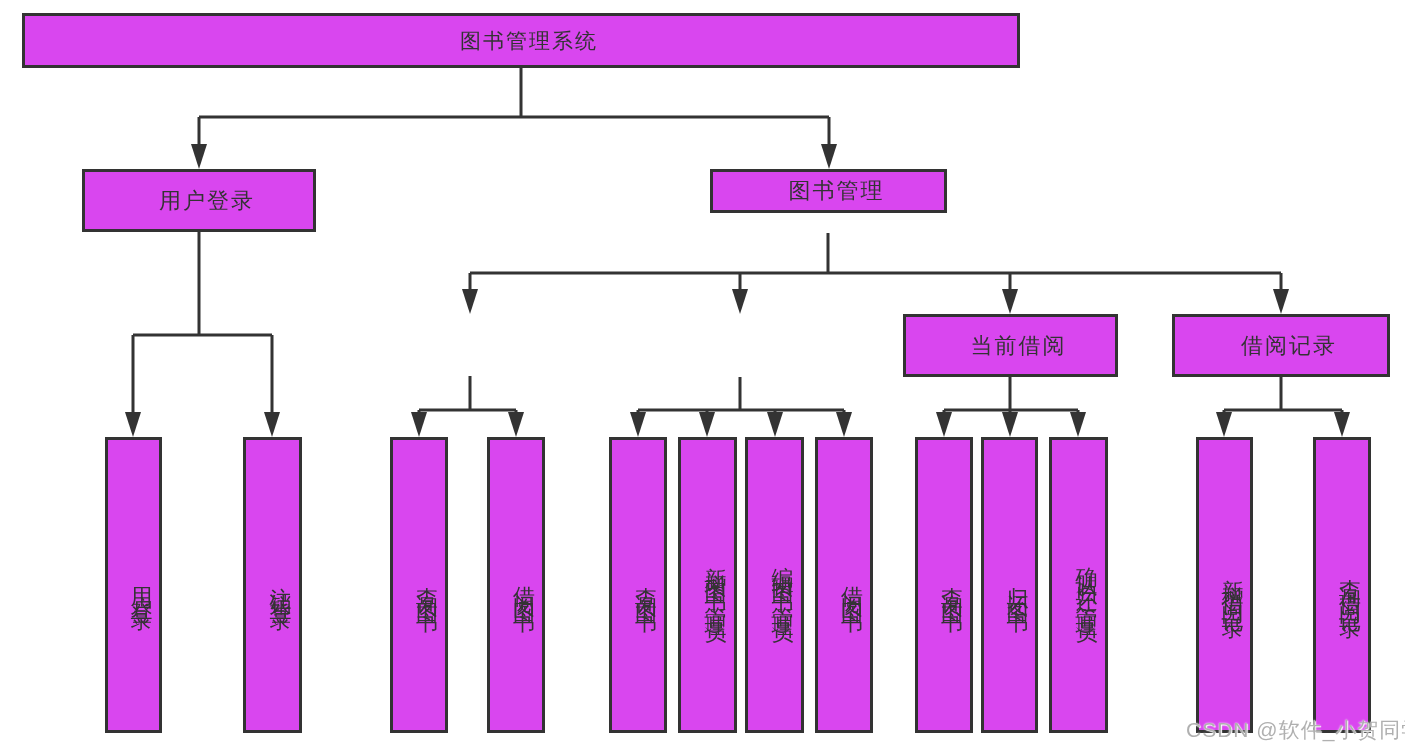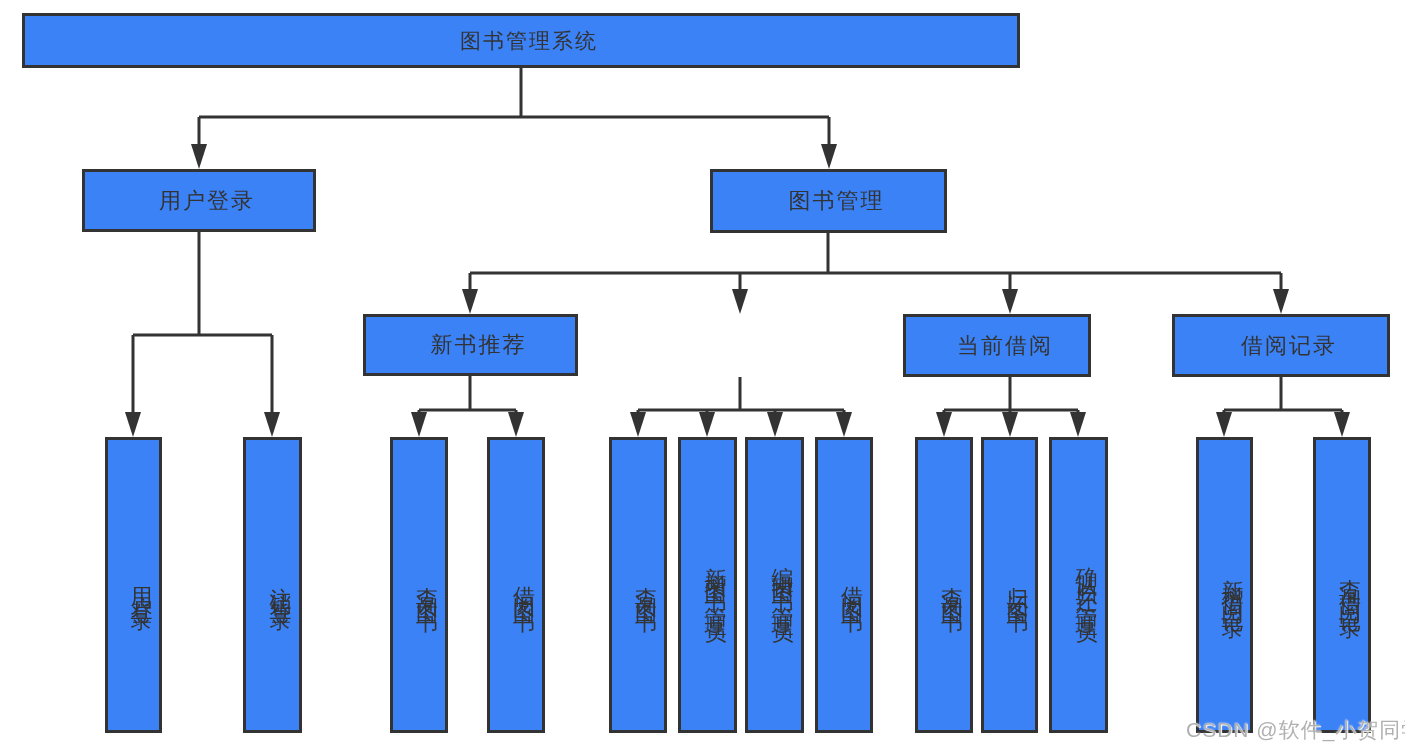--- a/index.html
+++ b/index.html
@@ -19,21 +19,21 @@
     position: absolute;
     left: 0;
     top: 0;
     width: 1405px;
     height: 747px;
     z-index: 1;
   }
   .node {
     position: absolute;
     box-sizing: border-box;
-    background: #3b82f6;
+    background: #d946ef;
     border: 3px solid #333333;
     color: #333333;
     display: flex;
     align-items: center;
     justify-content: center;
     z-index: 2;
     padding-left: 16px;
   }
   .node .hlabel {
     font-size: 22px;
@@ -108,28 +108,25 @@
     </g>
   </svg>
 
   <div class="node root-node" style="left:22px; top:13px; width:998px; height:55px;">
     <span class="hlabel">图书管理系统</span>
   </div>
 
   <div class="node" style="left:82px; top:169px; width:234px; height:63px;">
     <span class="hlabel">用户登录</span>
   </div>
-  <div class="node" style="left:710px; top:169px; width:237px; height:64px;text-align:right;">
+  <div class="node" style="left:710px; top:169px; width:237px; height:44px;text-align:right;">
     <span class="hlabel">图书管理</span>
   </div>
 
-  <div class="node" style="left:363px; top:314px; width:215px; height:62px;">
-    <span class="hlabel">新书推荐</span>
-  </div>
-  <div class="node" style="left:903px; top:314px; width:188px; height:63px;">
+  <div class="node" style="left:903px; top:314px; width:215px; height:63px;">
     <span class="hlabel">当前借阅</span>
   </div>
   <div class="node" style="left:1172px; top:314px; width:218px; height:63px;">
     <span class="hlabel">借阅记录</span>
   </div>
 
   <div class="node leaf" style="left:105px; top:437px; width:57px; height:296px;">
     <span class="vtext">用户登录</span>
   </div>
   <div class="node leaf" style="left:243px; top:437px; width:59px; height:296px;">

